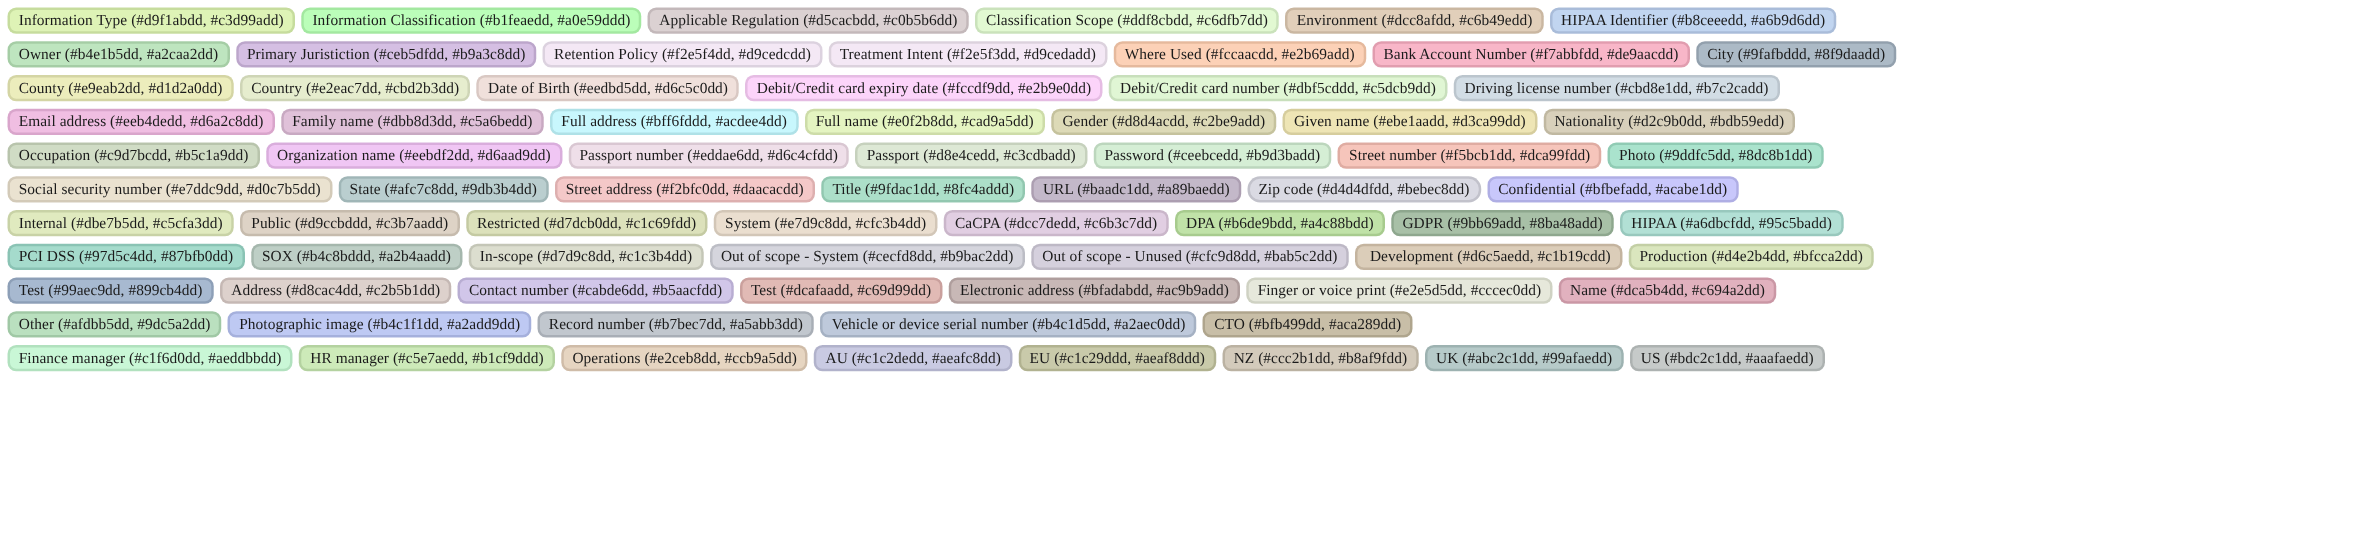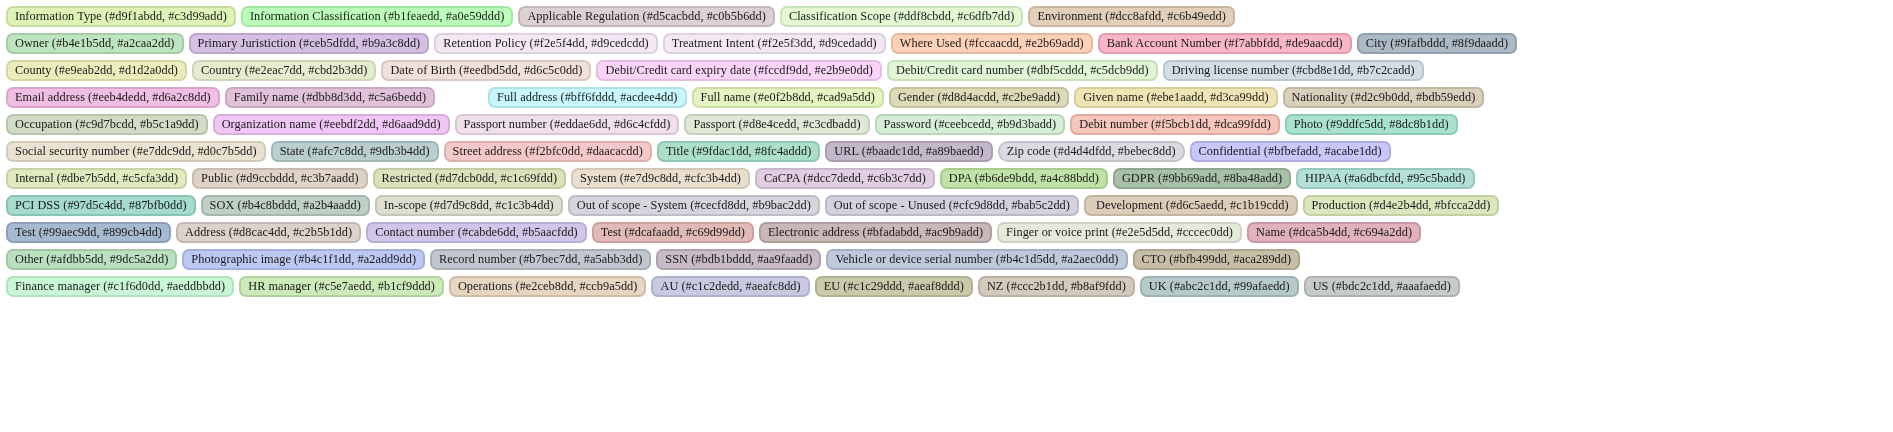--- a/index.html
+++ b/index.html
@@ -62,20 +62,23 @@
       </span>
       <span class="tag" style="background-color: rgba(213, 202, 203, 0.867); border-color: rgba(192, 181, 182, 0.867);">
         <span class="tag-label">Applicable Regulation (#d5cacbdd, #c0b5b6dd)</span>
       </span>
       <span class="tag" style="background-color: rgba(221, 248, 203, 0.867); border-color: rgba(198, 223, 183, 0.867);">
         <span class="tag-label">Classification Scope (#ddf8cbdd, #c6dfb7dd)</span>
       </span>
       <span class="tag" style="background-color: rgba(220, 200, 175, 0.867); border-color: rgba(198, 180, 158, 0.867);">
         <span class="tag-label">Environment (#dcc8afdd, #c6b49edd)</span>
       </span>
+      <span class="tag" style="background-color: rgba(184, 206, 238, 0.867); border-color: rgba(166, 185, 214, 0.867);">
+        <span class="tag-label">HIPAA Identifier (#b8ceeedd, #a6b9d6dd)</span>
+      </span>
     </div>
     <div class="tag-row">
       <span class="tag" style="background-color: rgba(180, 225, 181, 0.867); border-color: rgba(162, 202, 162, 0.867);">
         <span class="tag-label">Owner (#b4e1b5dd, #a2caa2dd)</span>
       </span>
       <span class="tag" style="background-color: rgba(206, 181, 223, 0.867); border-color: rgba(185, 163, 200, 0.867);">
         <span class="tag-label">Primary Juristiction (#ceb5dfdd, #b9a3c8dd)</span>
       </span>
       <span class="tag" style="background-color: rgba(242, 229, 244, 0.867); border-color: rgba(217, 206, 220, 0.867);">
         <span class="tag-label">Retention Policy (#f2e5f4dd, #d9cedcdd)</span>
@@ -113,21 +116,21 @@
         <span class="tag-label">Driving license number (#cbd8e1dd, #b7c2cadd)</span>
       </span>
     </div>
     <div class="tag-row">
       <span class="tag" style="background-color: rgba(238, 180, 222, 0.867); border-color: rgba(214, 162, 200, 0.867);">
         <span class="tag-label">Email address (#eeb4dedd, #d6a2c8dd)</span>
       </span>
       <span class="tag" style="background-color: rgba(219, 184, 211, 0.867); border-color: rgba(197, 166, 190, 0.867);">
         <span class="tag-label">Family name (#dbb8d3dd, #c5a6bedd)</span>
       </span>
-      <span class="tag" style="background-color: rgba(191, 246, 253, 0.867); border-color: rgba(172, 222, 228, 0.867); margin-left: 48px;">
+      <span class="tag" style="background-color: rgba(191, 246, 253, 0.867); border-color: rgba(172, 222, 228, 0.867);">
         <span class="tag-label">Full address (#bff6fddd, #acdee4dd)</span>
       </span>
       <span class="tag" style="background-color: rgba(224, 242, 184, 0.867); border-color: rgba(202, 217, 165, 0.867);">
         <span class="tag-label">Full name (#e0f2b8dd, #cad9a5dd)</span>
       </span>
       <span class="tag" style="background-color: rgba(216, 212, 172, 0.867); border-color: rgba(194, 190, 154, 0.867);">
         <span class="tag-label">Gender (#d8d4acdd, #c2be9add)</span>
       </span>
       <span class="tag" style="background-color: rgba(235, 225, 170, 0.867); border-color: rgba(211, 202, 153, 0.867);">
         <span class="tag-label">Given name (#ebe1aadd, #d3ca99dd)</span>
@@ -146,21 +149,21 @@
       <span class="tag" style="background-color: rgba(237, 218, 230, 0.867); border-color: rgba(214, 196, 207, 0.867);">
         <span class="tag-label">Passport number (#eddae6dd, #d6c4cfdd)</span>
       </span>
       <span class="tag" style="background-color: rgba(216, 228, 206, 0.867); border-color: rgba(195, 205, 186, 0.867);">
         <span class="tag-label">Passport (#d8e4cedd, #c3cdbadd)</span>
       </span>
       <span class="tag" style="background-color: rgba(206, 235, 206, 0.867); border-color: rgba(185, 211, 186, 0.867);">
         <span class="tag-label">Password (#ceebcedd, #b9d3badd)</span>
       </span>
       <span class="tag" style="background-color: rgba(245, 188, 177, 0.867); border-color: rgba(220, 169, 159, 0.867);">
-        <span class="tag-label">Debit number (#f5bcb1dd, #dca99fdd)</span>
+        <span class="tag-label">Street number (#f5bcb1dd, #dca99fdd)</span>
       </span>
       <span class="tag" style="background-color: rgba(157, 223, 197, 0.867); border-color: rgba(141, 200, 177, 0.867);">
         <span class="tag-label">Photo (#9ddfc5dd, #8dc8b1dd)</span>
       </span>
     </div>
     <div class="tag-row">
       <span class="tag" style="background-color: rgba(231, 221, 201, 0.867); border-color: rgba(208, 199, 181, 0.867);">
         <span class="tag-label">Social security number (#e7ddc9dd, #d0c7b5dd)</span>
       </span>
       <span class="tag" style="background-color: rgba(175, 199, 200, 0.867); border-color: rgba(157, 179, 180, 0.867);">
@@ -256,23 +259,20 @@
     </div>
     <div class="tag-row">
       <span class="tag" style="background-color: rgba(175, 219, 181, 0.867); border-color: rgba(157, 197, 162, 0.867);">
         <span class="tag-label">Other (#afdbb5dd, #9dc5a2dd)</span>
       </span>
       <span class="tag" style="background-color: rgba(180, 193, 241, 0.867); border-color: rgba(162, 173, 217, 0.867); justify-content: center;">
         <span class="tag-label">Photographic image (#b4c1f1dd, #a2add9dd)</span>
       </span>
       <span class="tag" style="background-color: rgba(183, 190, 199, 0.867); border-color: rgba(165, 171, 179, 0.867);">
         <span class="tag-label">Record number (#b7bec7dd, #a5abb3dd)</span>
-      </span>
-      <span class="tag" style="background-color: rgba(189, 177, 189, 0.867); border-color: rgba(170, 159, 170, 0.867);">
-        <span class="tag-label">SSN (#bdb1bddd, #aa9faadd)</span>
       </span>
       <span class="tag" style="background-color: rgba(180, 193, 213, 0.867); border-color: rgba(162, 174, 192, 0.867);">
         <span class="tag-label">Vehicle or device serial number (#b4c1d5dd, #a2aec0dd)</span>
       </span>
       <span class="tag" style="background-color: rgba(191, 180, 153, 0.867); border-color: rgba(172, 162, 137, 0.867);">
         <span class="tag-label">CTO (#bfb499dd, #aca289dd)</span>
       </span>
     </div>
     <div class="tag-row">
       <span class="tag" style="background-color: rgba(193, 246, 208, 0.867); border-color: rgba(174, 221, 187, 0.867);">

